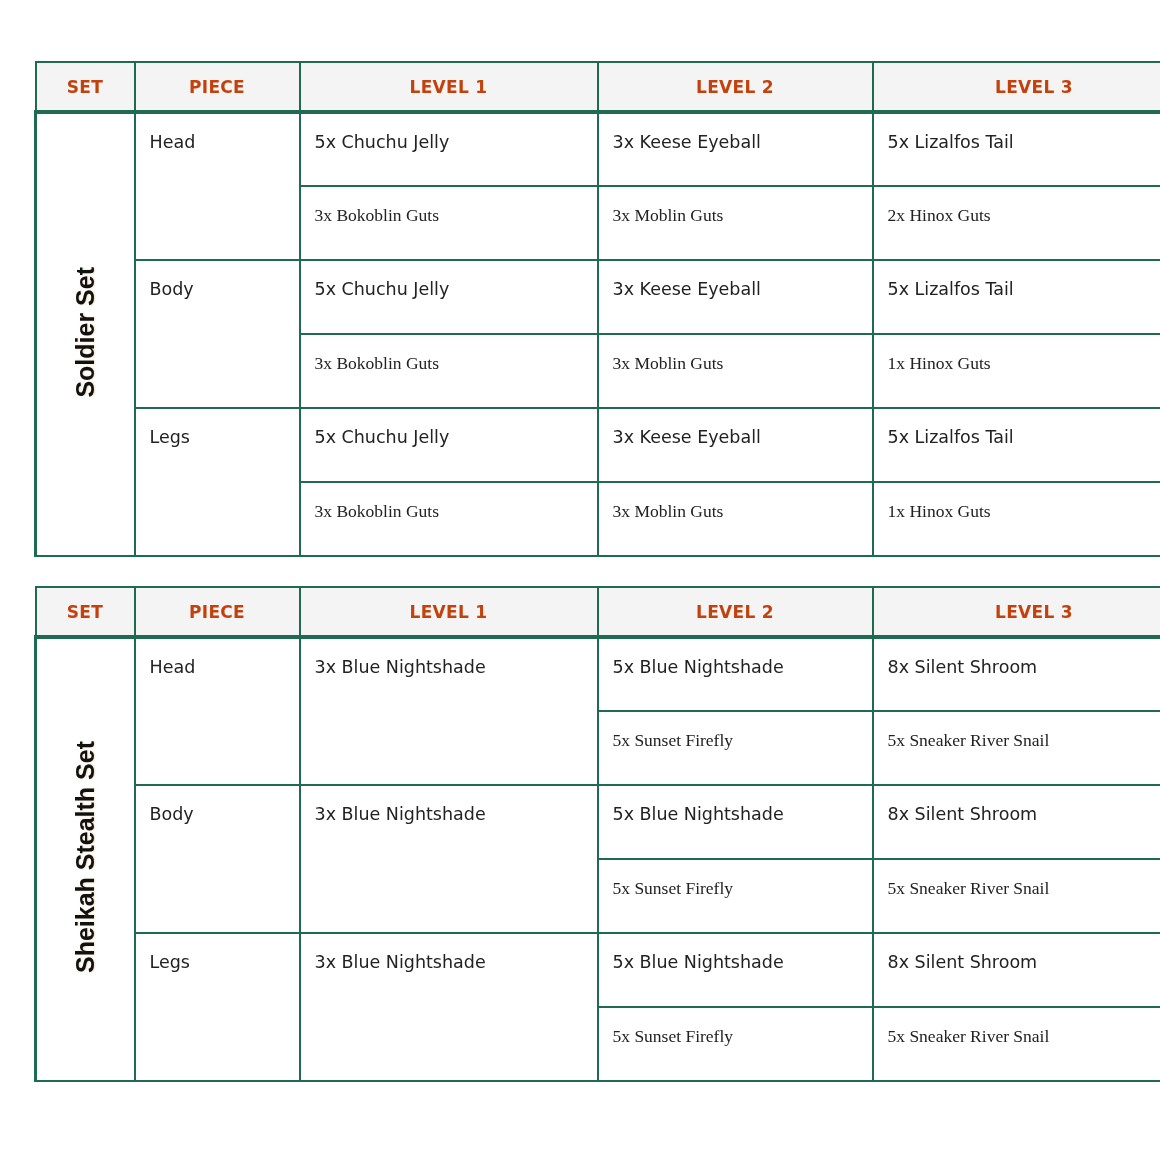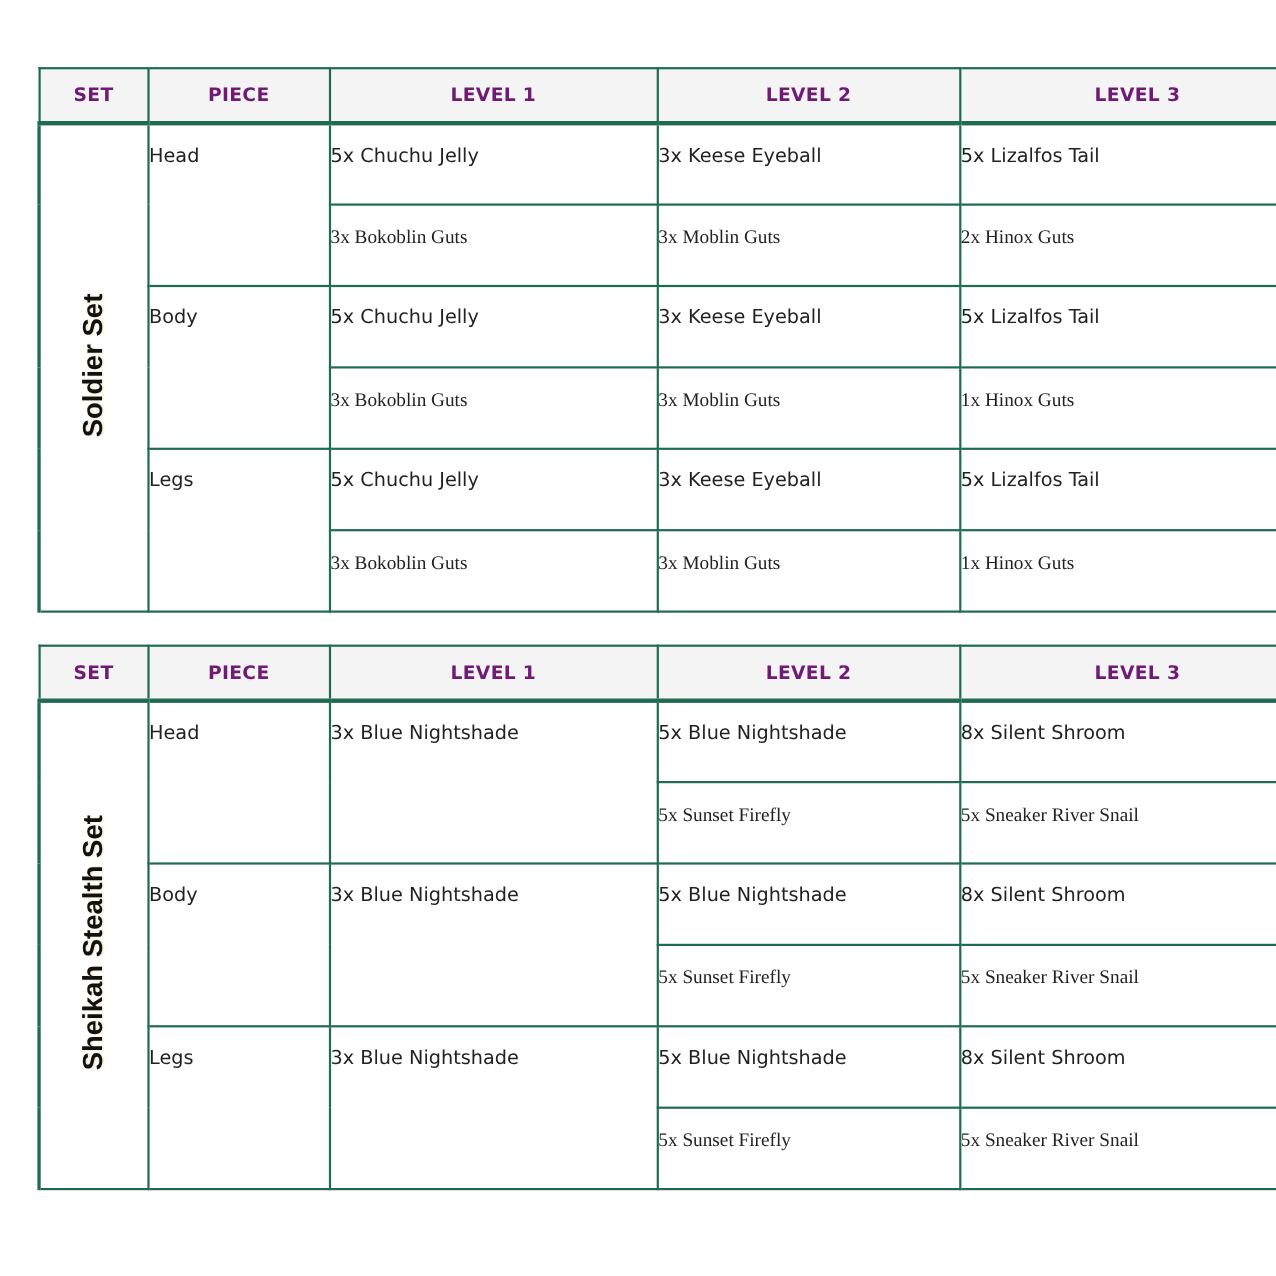--- a/index.html
+++ b/index.html
@@ -29,31 +29,31 @@
       padding: 0;
       box-sizing: border-box;
     }
     .tbl th {
       background: #f4f4f4;
       height: 50px;
       font-weight: bold;
       font-size: 17px;
       text-align: center;
       vertical-align: middle;
-      color: #701a75;
+      color: #c2410c;
       letter-spacing: 0.3px;
     }
     .tbl thead tr th {
       border-bottom: 4px solid #1e6b52;
     }
     .tbl td {
       height: 74px;
       font-size: 17.5px;
       vertical-align: top;
-      padding: 18px 10px 0 0;
+      padding: 18px 10px 0 14px;
       color: #222;
     }
     .tbl td.inner {
       border-top: 1px solid #1e6b52;
       font-family: Liberation Serif, serif;
     }
     .tbl td.set-cell {
       padding: 0;
       vertical-align: middle;
       text-align: center;

